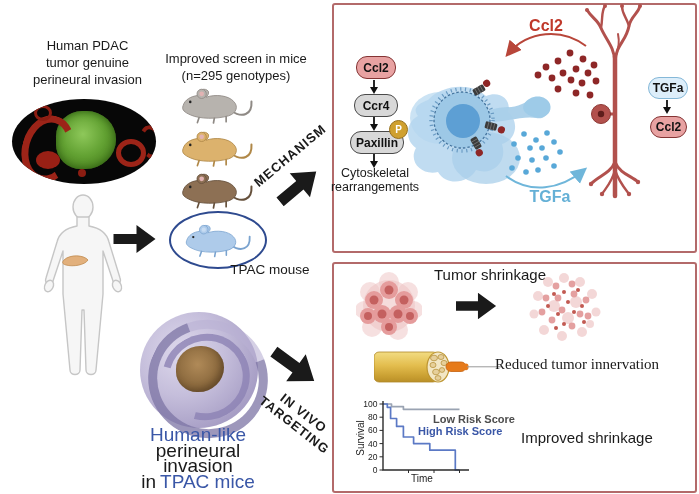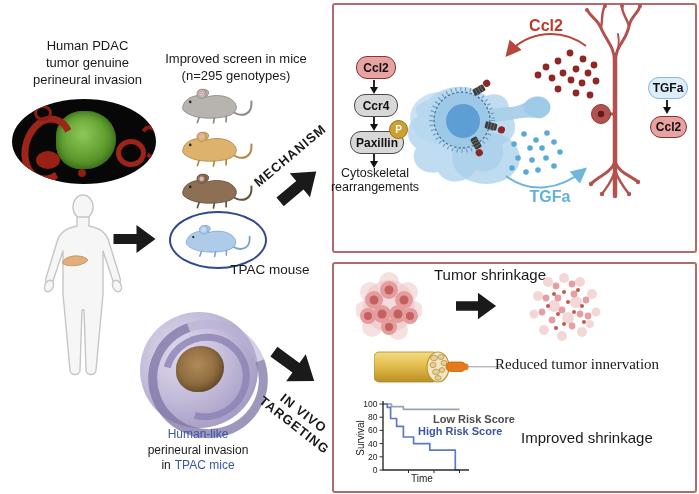--- a/index.html
+++ b/index.html
@@ -140,21 +140,21 @@
   <div class="abs diag-label rot" style="left:240px;top:148px;width:100px;transform:rotate(-40deg);">MECHANISM</div>
   <svg class="abs fat-arrow rot" style="left:274px;top:168px;transform:rotate(-40deg);" width="50" height="36" viewBox="0 0 44 32">
     <path d="M0,11 L23,11 L23,2 L42,16 L23,30 L23,21 L0,21 Z"></path>
   </svg>
 
   <div class="abs histo-base"></div>
   <div class="abs histo-s1"></div>
   <div class="abs histo-s2"></div>
   <div class="abs histo-center"></div>
 
-  <div class="abs caption" style="left:120px;top:427px;width:156px;font-size:12px;line-height:15.5px;">
+  <div class="abs caption" style="left:120px;top:427px;width:156px;font-size:19px;line-height:15.5px;">
     <div class="blue">Human-like</div>
     <div>perineural invasion</div>
     <div>
       <span style="margin-right:4px;">in</span><span class="blue">TPAC mice</span>
     </div>
   </div>
 
   <div class="abs diag-label rot" style="left:254px;top:404px;width:90px;transform:rotate(38deg);">
     <div>IN VIVO</div>
     <div>TARGETING</div>

